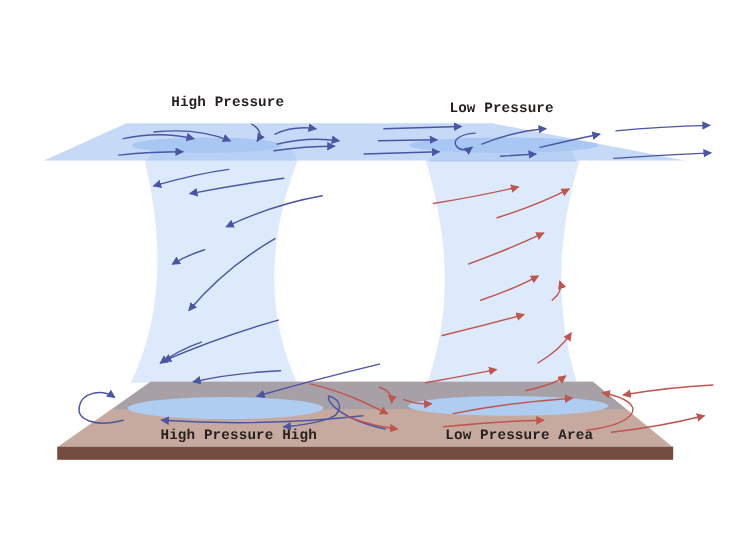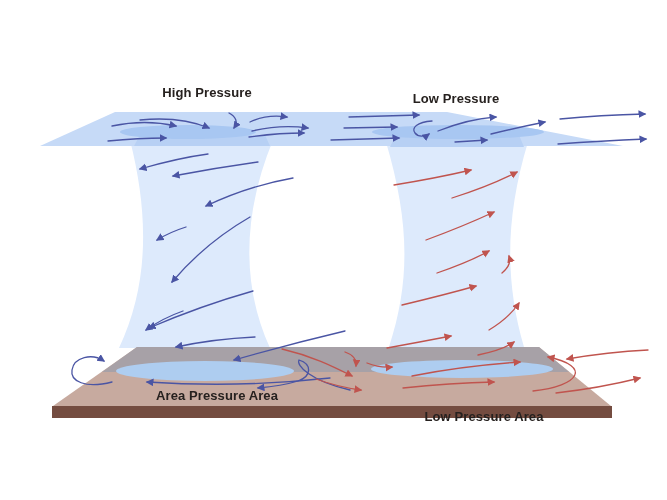--- a/index.html
+++ b/index.html
@@ -10,21 +10,21 @@
     --ground-top:#c7aa9f;
     --ground-front:#744c40;
     --ground-far-shadow:#a39fa9;
     --surface-pool:#aecdf0;
     --descending-air-arrows:#4a55a4;
     --ascending-air-arrows:#c0544e;
     --label-text:#26211f;
   }
   html,body{margin:0;padding:0;background:var(--background);}
   #stage{position:relative;width:667px;height:500px;background:var(--background);overflow:hidden;
-         font-family:Liberation Sans, sans-serif;}
+         font-family:Liberation Mono, monospace;}
   svg{position:absolute;left:0;top:0;}
   .plane{fill:var(--upper-plane);}
   .col{fill:var(--air-column);}
   .col-shade{fill:#b7d0f4;}
   .plane-ell{fill:var(--upper-plane-ellipse);}
   .ground{fill:var(--ground-top);}
   .front{fill:var(--ground-front);}
   .band{fill:var(--ground-far-shadow);opacity:.88;}
   .pool{fill:var(--surface-pool);}
   .b{stroke:var(--descending-air-arrows);fill:none;stroke-width:1.3;stroke-linecap:round;}
@@ -127,15 +127,15 @@
       <path class="r" marker-end="url(#ar)" d="M502,273 Q512,265 509,256"></path>
       <path class="r" marker-end="url(#ar)" d="M402,305 Q444,295 476,286"></path>
       <path class="r" marker-end="url(#ar)" d="M489,330 Q509,318 519,303"></path>
       <path class="r" marker-end="url(#ar)" d="M387,348 Q420,342 451,336"></path>
       <path class="r" marker-end="url(#ar)" d="M478,355 Q503,350 514,342"></path>
     </g>
   </svg>
 
   <div class="lbl" style="left:207px;top:85px;">High Pressure</div>
   <div class="lbl" style="left:456px;top:91px;">Low Pressure</div>
-  <div class="lbl" style="left:217px;top:388px;">Area Pressure Area</div>
-  <div class="lbl" style="left:472px;top:409px;margin-left:12px;">Low Pressure Area</div>
+  <div class="lbl" style="left:217px;top:388px;">High Pressure High</div>
+  <div class="lbl" style="left:472px;top:388px;">Low Pressure Area</div>
 </div>
 
 </body></html>

